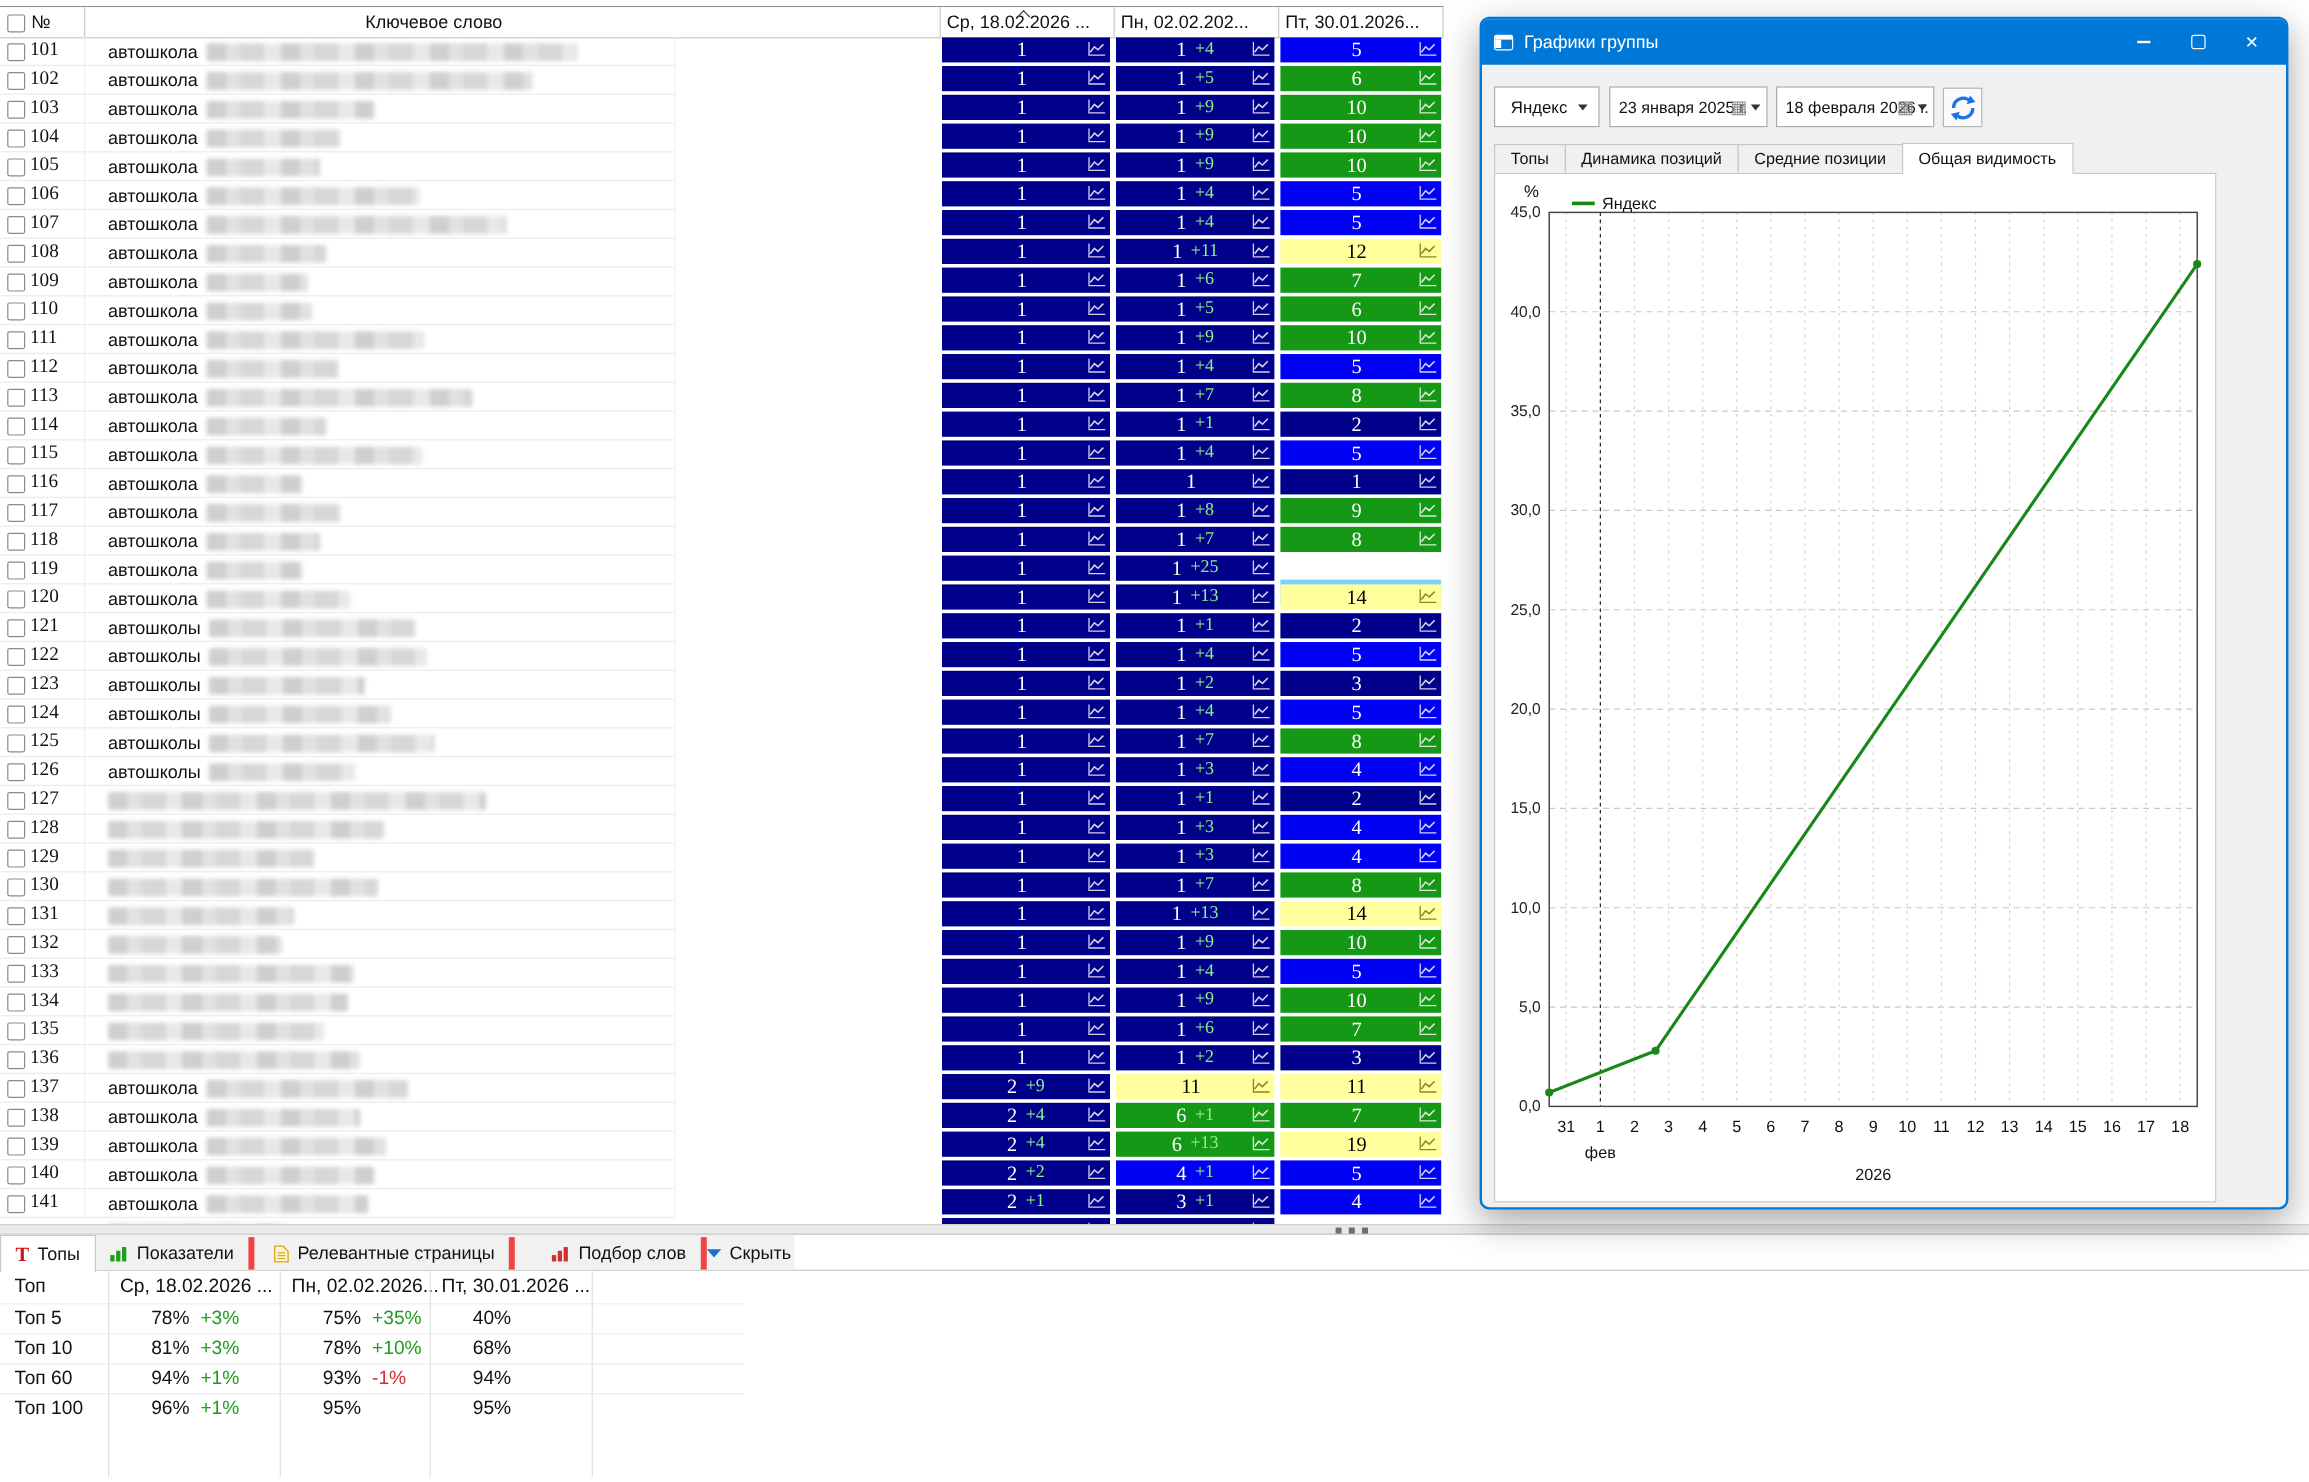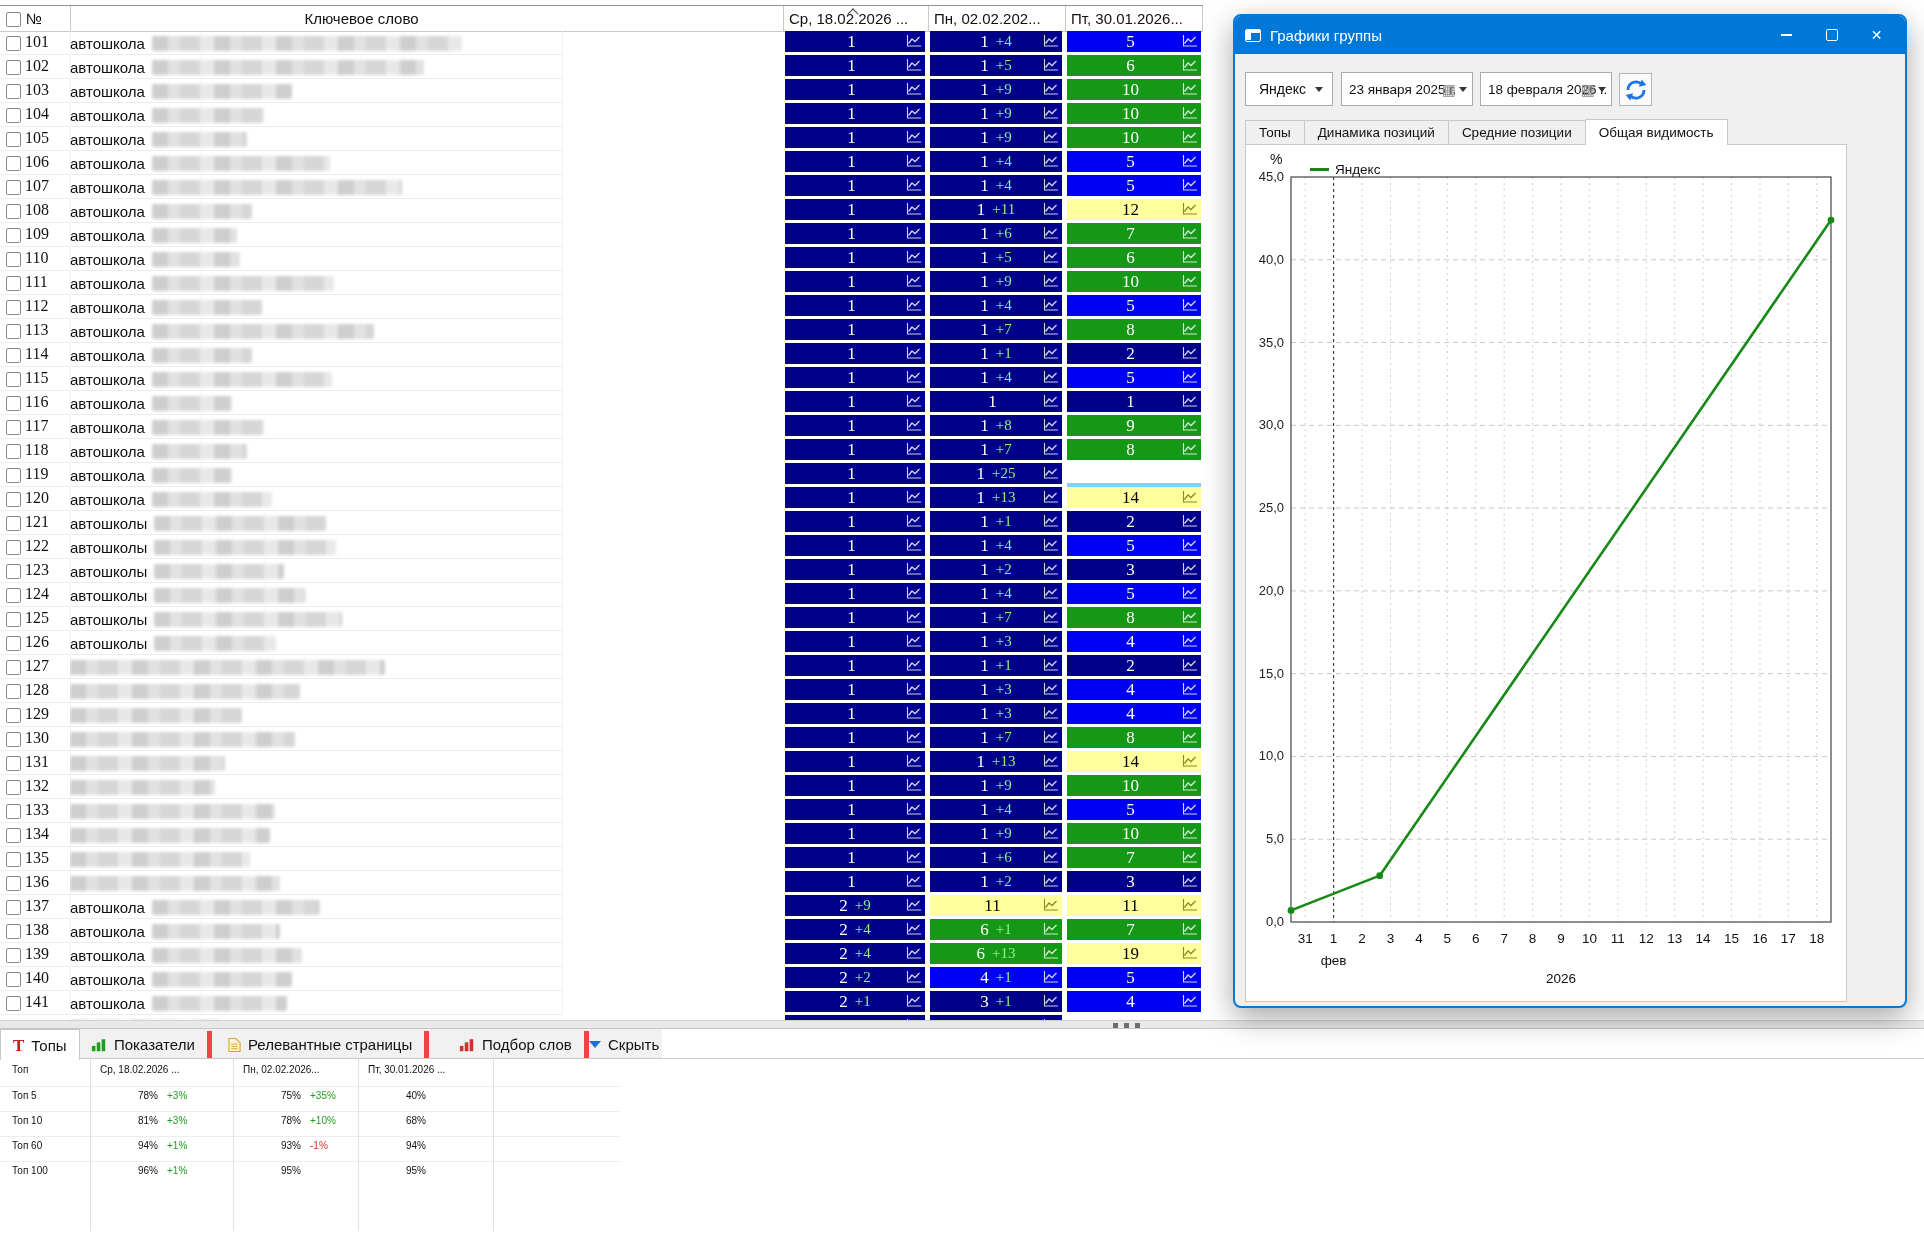--- a/index.html
+++ b/index.html
@@ -15,21 +15,21 @@
   #h-num{left:26px;}
   #h-kw{left:0;width:723px;justify-content:center;}
   .hdate{padding-left:5px;white-space:nowrap;overflow:hidden;}
   #sortcaret{position:absolute;left:849px;top:10px;width:7px;height:7px;border-top:1.5px solid #444;border-left:1.5px solid #444;transform:rotate(45deg);}
   
   #rows{position:absolute;left:0;top:31px;width:1924px;height:989px;overflow:hidden;}
   .row{position:relative;width:1203px;height:24px;}
   .row .rb{position:absolute;left:0;top:23px;width:562px;height:1px;background:#ececec;}
   .row .chk{position:absolute;left:6px;top:5px;}
   .rnum{position:absolute;left:25px;top:2px;font-family:"Liberation Serif",serif;font-size:16px;}
-  .kwcell{position:absolute;left:70px;top:0;width:712px;height:24px;display:flex;align-items:center;box-sizing:border-box;overflow:hidden;font-size:15px;}
+  .kwcell{position:absolute;left:70px;top:0;width:712px;height:24px;display:flex;align-items:center;padding-left:20px;box-sizing:border-box;overflow:hidden;font-size:15px;}
   .kw:not(:empty){margin-right:7px;}
   .redact{height:15px;border-radius:2px;filter:blur(1.6px);opacity:.8;
     background-image:repeating-linear-gradient(90deg,#c3c3c3 0 16px,#dadada 16px 28px,#cdcdcd 28px 48px,#e3e3e3 48px 62px),linear-gradient(180deg,#d6d6d6,#cfcfcf);}
   .vline-kw{position:absolute;left:70px;top:31px;width:1px;height:984px;background:#f0f0f0;}
   .vline-kw2{position:absolute;left:562px;top:31px;width:1px;height:984px;background:#f3f3f3;}
   
   .pcell{position:absolute;top:0;height:21px;display:flex;align-items:center;justify-content:center;cursor:pointer;}
   .p0{left:785px;width:140px;} .p1{left:930px;width:132px;} .p2{left:1067px;width:134px;}
   .pv{font-family:"Liberation Serif",serif;font-size:17px;color:#fff;line-height:1;}
   .pd{font-family:"Liberation Serif",serif;font-size:15px;color:#8df08d;margin-left:7px;line-height:1;}
@@ -44,21 +44,21 @@
   #splitter{position:absolute;left:0;top:1020px;width:1924px;height:9px;background:#e9e9e9;border-top:1px solid #d2d2d2;border-bottom:1px solid #c6c6c6;box-sizing:border-box;cursor:row-resize;}
   #splitter .dot{position:absolute;top:2px;width:5px;height:5px;background:#6e6e6e;}
   
   #btabs{position:absolute;left:0;top:1029px;width:1924px;height:30px;border-bottom:1px solid #c9c9c9;box-sizing:border-box;font-size:15px;}
   #btabs .strip{position:absolute;left:0;top:0;width:662px;height:29px;background:#f1f1f1;}
   .btab{position:absolute;top:2px;height:27px;display:flex;align-items:center;gap:7px;padding:0 12px;border-right:5px solid #ef4444;cursor:pointer;}
   .btab.active{top:0;height:30px;background:#fff;border:1px solid #c9c9c9;border-bottom:none;z-index:2;}
   .icT{font-family:"Liberation Serif",serif;font-weight:bold;color:#cc1414;font-size:17px;line-height:1;}
   .tri-down{width:0;height:0;border-left:6px solid transparent;border-right:6px solid transparent;border-top:7px solid #1b6fd8;}
   
-  #summary{position:absolute;left:0;top:1059px;width:620px;font-size:10px;}
+  #summary{position:absolute;left:0;top:1059px;width:620px;font-size:16px;}
   .svsep{position:absolute;top:0;width:1px;height:172px;background:#e0e0e0;}
   .shead{position:relative;height:27px;}
   .shead span{position:absolute;top:5px;white-space:nowrap;}
   .srow{position:relative;height:24px;border-top:1px solid #ededed;}
   .slabel{position:absolute;left:12px;top:3px;}
   .scol{position:absolute;top:3px;display:flex;}
   .sc1{left:90px;} .sc2{left:233px;} .sc3{left:358px;}
   .sval{width:68px;text-align:right;}
   .sdel{margin-left:9px;min-width:40px;}
   .pos{color:#1f9d1f;} .neg{color:#d42b2b;}

